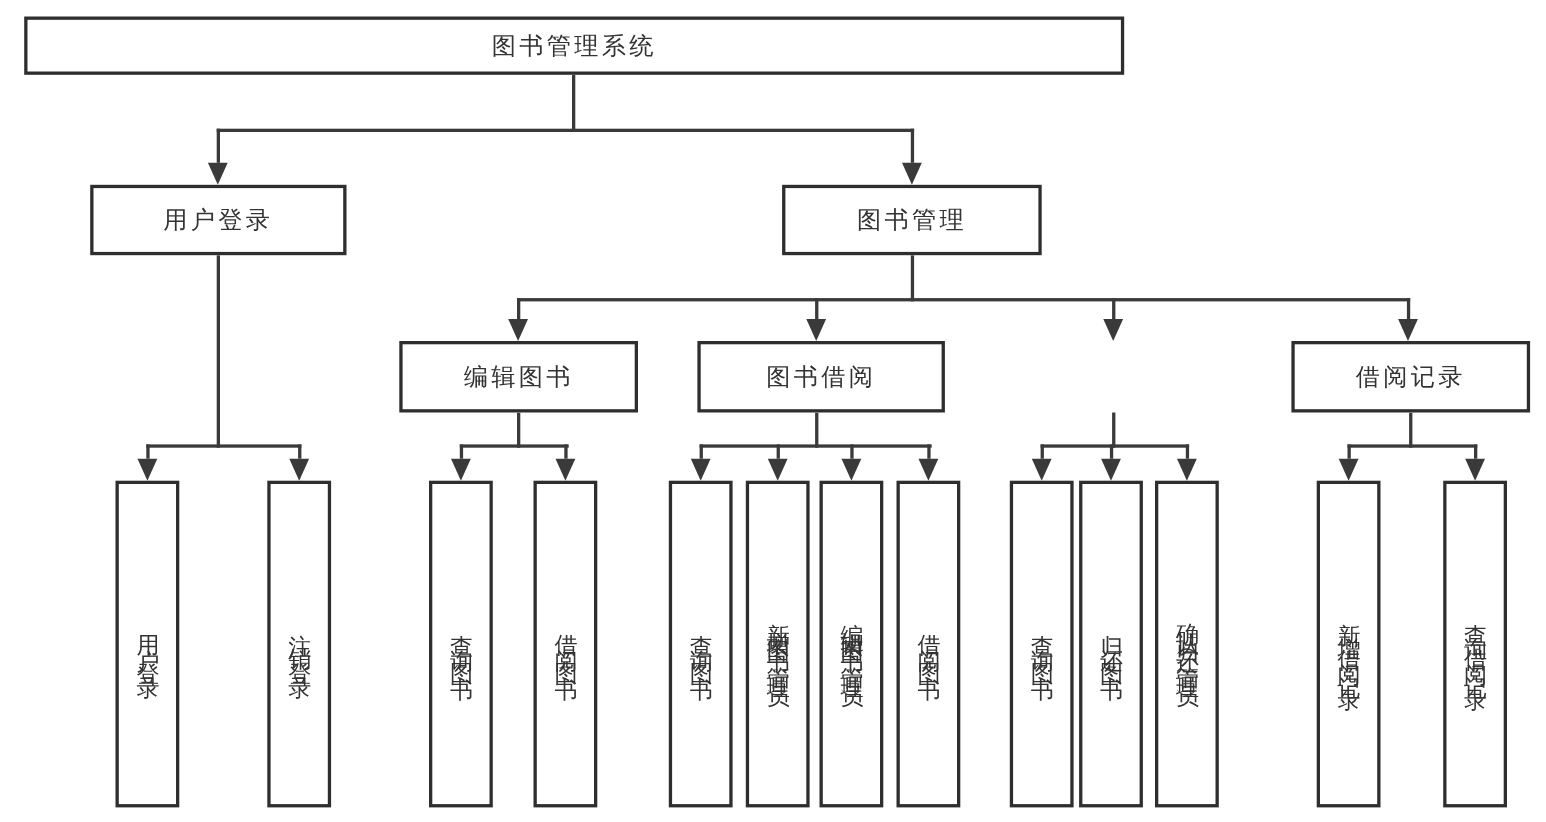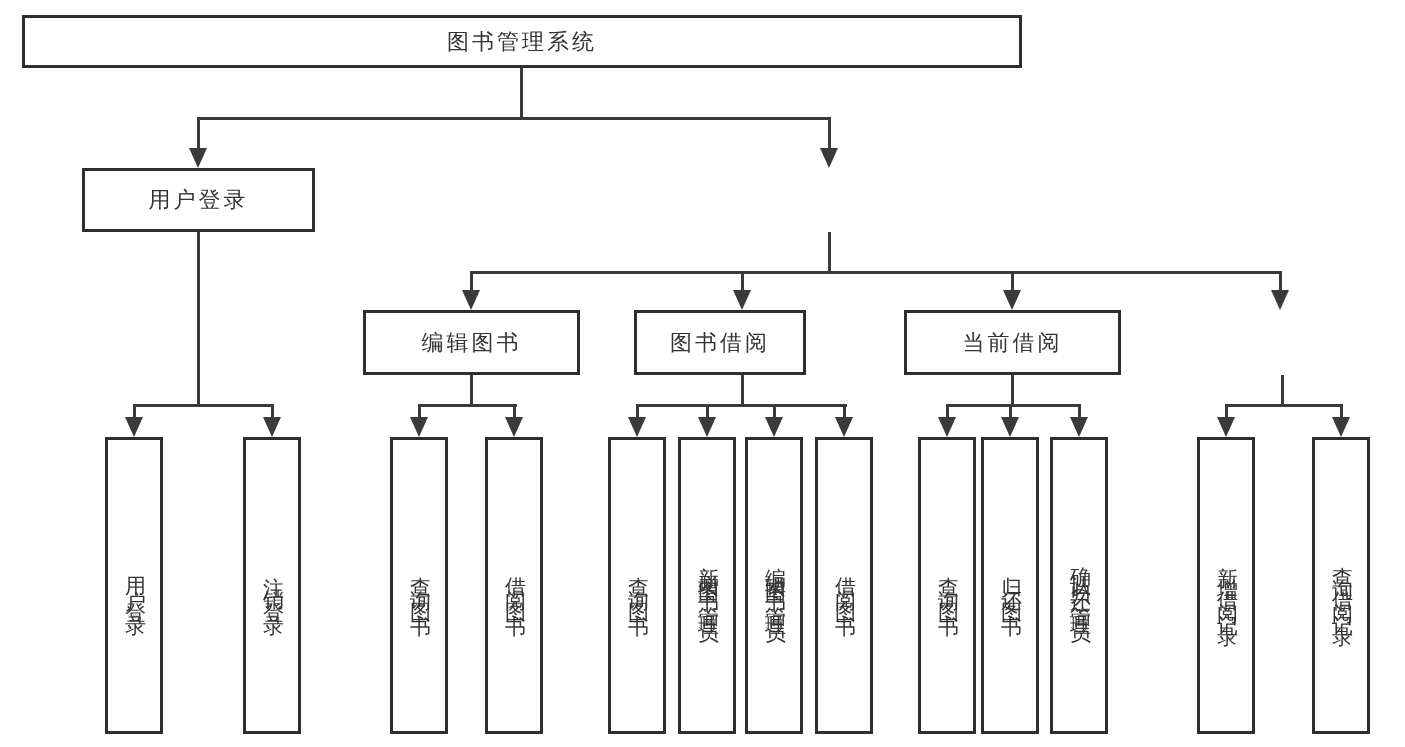--- a/index.html
+++ b/index.html
@@ -1,18 +1,18 @@
 <!DOCTYPE html>
 <html><head>
 <meta charset="utf-8">
 <style>
   html,body{margin:0;padding:0;background:#ffffff;}
   .canvas{
     position:relative;width:1405px;height:747px;background:#ffffff;
-    font-family:Liberation Mono, monospace;overflow:hidden;
+    font-family:Liberation Serif, serif;overflow:hidden;
   }
   .box{
     position:absolute;box-sizing:border-box;background:#ffffff;
     border:3px solid #2e2e2e;display:flex;align-items:center;justify-content:center;
     color:#333333;z-index:2;
   }
   .box.h span{font-size:22px;letter-spacing:3px;white-space:nowrap;}
   .leaf{top:437px;width:58px;height:297px;}
   .vtext{
     writing-mode:vertical-rl;text-orientation:mixed;
@@ -36,29 +36,32 @@
 
 <div class="canvas">
 
   <div class="box h" style="left:22px;top:15px;width:1000px;height:53px">
     <span>图书管理系统</span>
   </div>
 
   <div class="box h" style="left:82px;top:168px;width:233px;height:64px">
     <span>用户登录</span>
   </div>
+  <div class="box h" style="left:711px;top:168px;width:236px;height:64px">
+    <span>图书管理</span>
+  </div>
 
   <div class="box h" style="left:363px;top:310px;width:217px;height:65px">
     <span>编辑图书</span>
   </div>
-  <div class="box h" style="left:634px;top:310px;width:172px;height:65px">
+  <div class="box h" style="left:634px;top:310px;width:225px;height:65px">
     <span>图书借阅</span>
   </div>
-  <div class="box h" style="left:904px;top:310px;width:217px;height:65px">
-    <span>当前借阅</span>
+  <div class="box h" style="left:1174px;top:310px;width:217px;height:65px">
+    <span>借阅记录</span>
   </div>
 
   <div class="box leaf" style="left:105px">
     <span class="vtext">用户登录</span>
   </div>
   <div class="box leaf" style="left:243px">
     <span class="vtext">注销登录</span>
   </div>
   <div class="box leaf" style="left:390px">
     <span class="vtext">查询图书</span>

